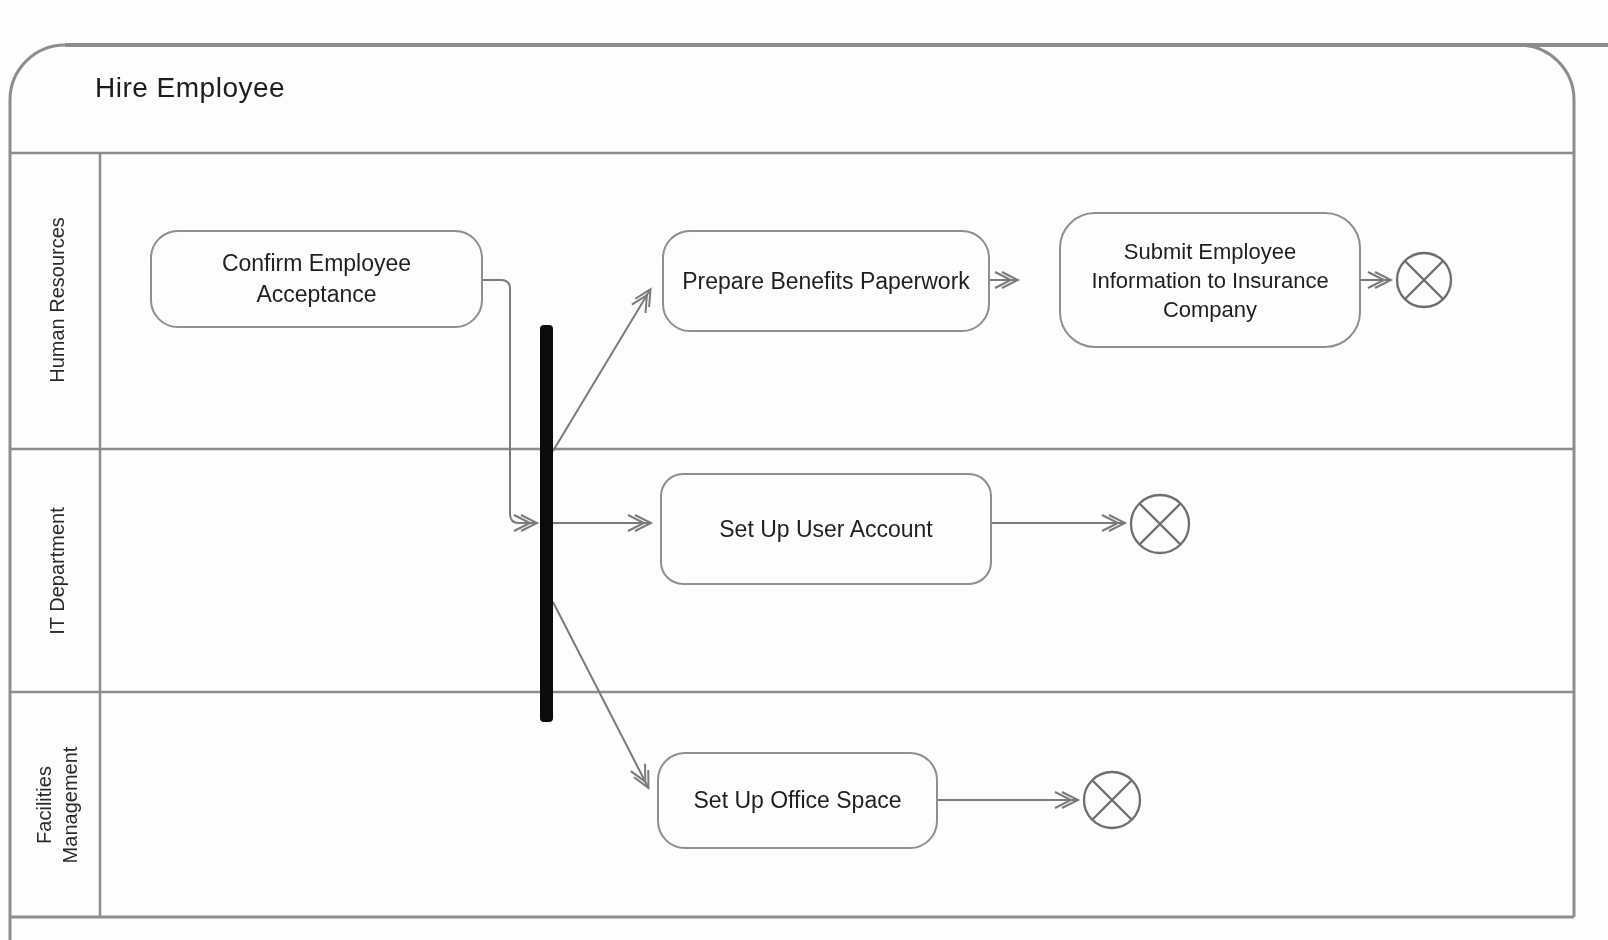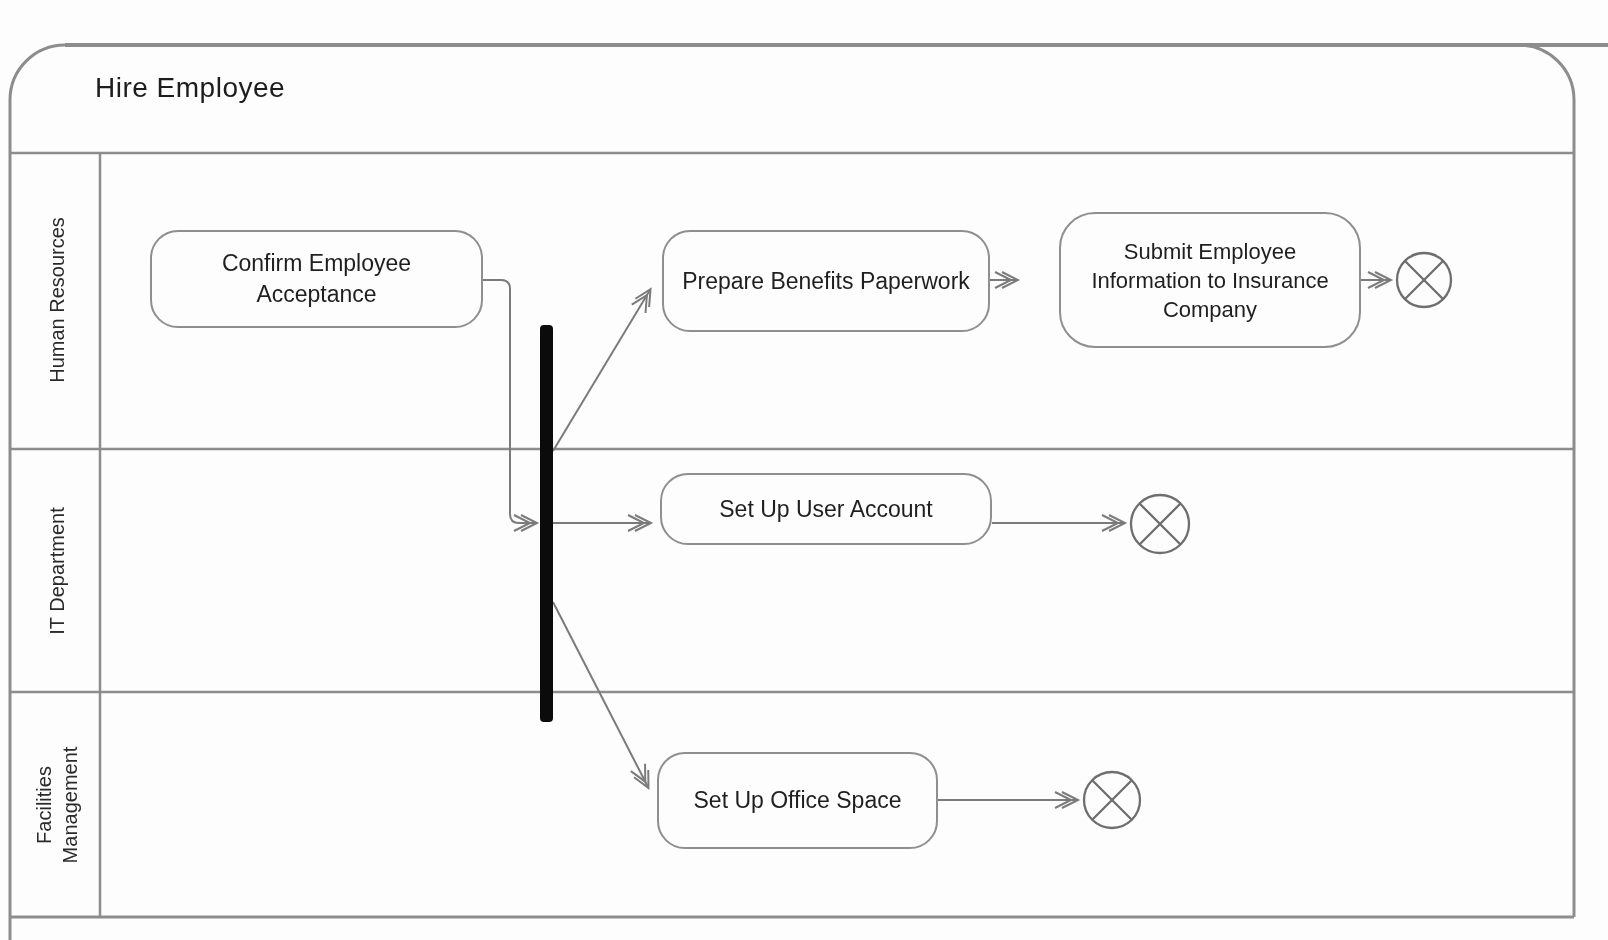--- a/index.html
+++ b/index.html
@@ -50,21 +50,21 @@
     text-align: center;
     font-size: 23px;
     line-height: 31px;
     color: #1f1f1f;
     padding: 4px 14px;
   }
   .node.node-confirm { left: 150px; top: 230px; width: 333px; height: 98px; }
   .node.node-prepare { left: 662px; top: 230px; width: 328px; height: 102px; }
   .node.node-submit  { left: 1025px; top: 212px; width: 302px; height: 136px;
                        border-radius: 36px; font-size: 22px; line-height: 29px; padding: 4px 12px; margin-left: 34px; }
-  .node.node-user    { left: 660px; top: 473px; width: 332px; height: 72px; }
+  .node.node-user    { left: 660px; top: 473px; width: 332px; height: 112px; border-radius: 23px; }
   .node.node-office  { left: 657px; top: 752px; width: 281px; height: 97px; text-align: center; }
 </style>
 </head>
 <body>
 
 <div class="stage">
 
   <svg class="lines" width="1608" height="940" viewBox="0 0 1608 940">
     <defs>
       <marker id="ah" viewBox="-26 -10 30 20" markerWidth="30" markerHeight="20" refX="0" refY="0" orient="auto" markerUnits="userSpaceOnUse">

